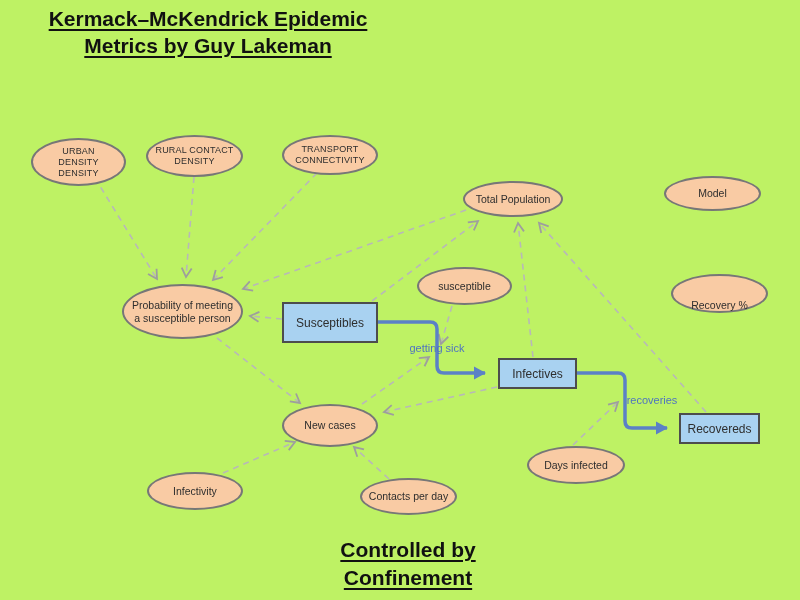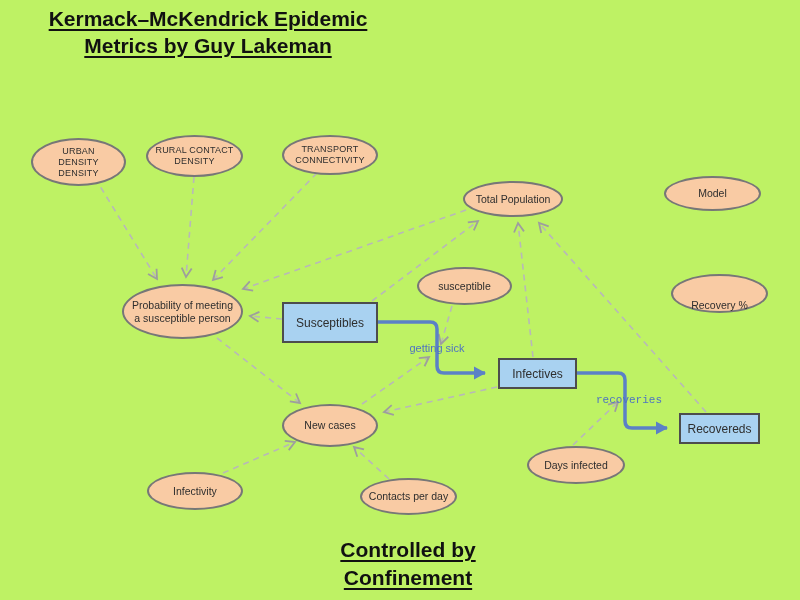--- a/index.html
+++ b/index.html
@@ -142,20 +142,20 @@
 
   <div class="node stock" style="left:498px;top:358px;width:79px;height:31px;">
     <span>Infectives</span>
   </div>
 
   <div class="node stock" style="left:679px;top:413px;width:81px;height:31px;">
     <span>Recovereds</span>
   </div>
 
   <span class="flow-label" style="left:402px;top:342px;width:70px;">getting sick</span>
-  <span class="flow-label" style="left:596px;top:394px;width:64px;font-family:Liberation Mono, monospace;">recoveries</span>
+  <span class="flow-label" style="left:620px;top:394px;width:64px;">recoveries</span>
 
   <div class="footer">
     <span><u>Controlled by</u></span>
     <span><u>Confinement</u></span>
   </div>
 
 </div>
 
 </body></html>

